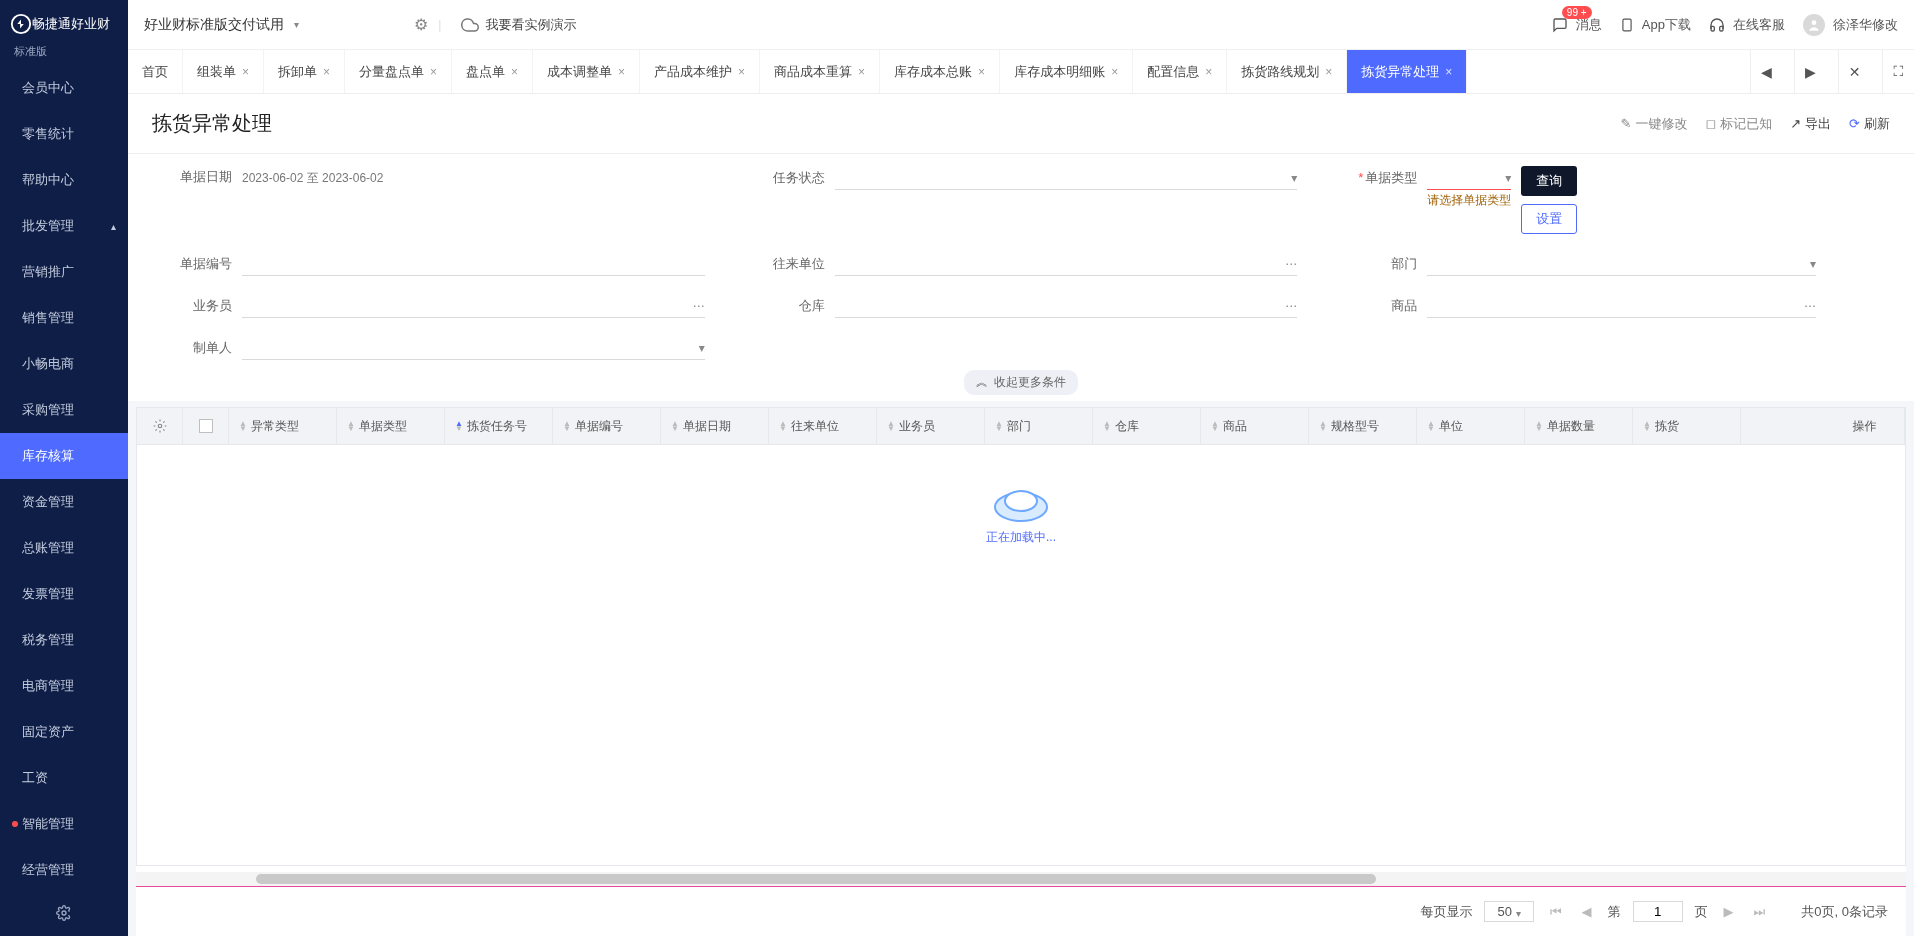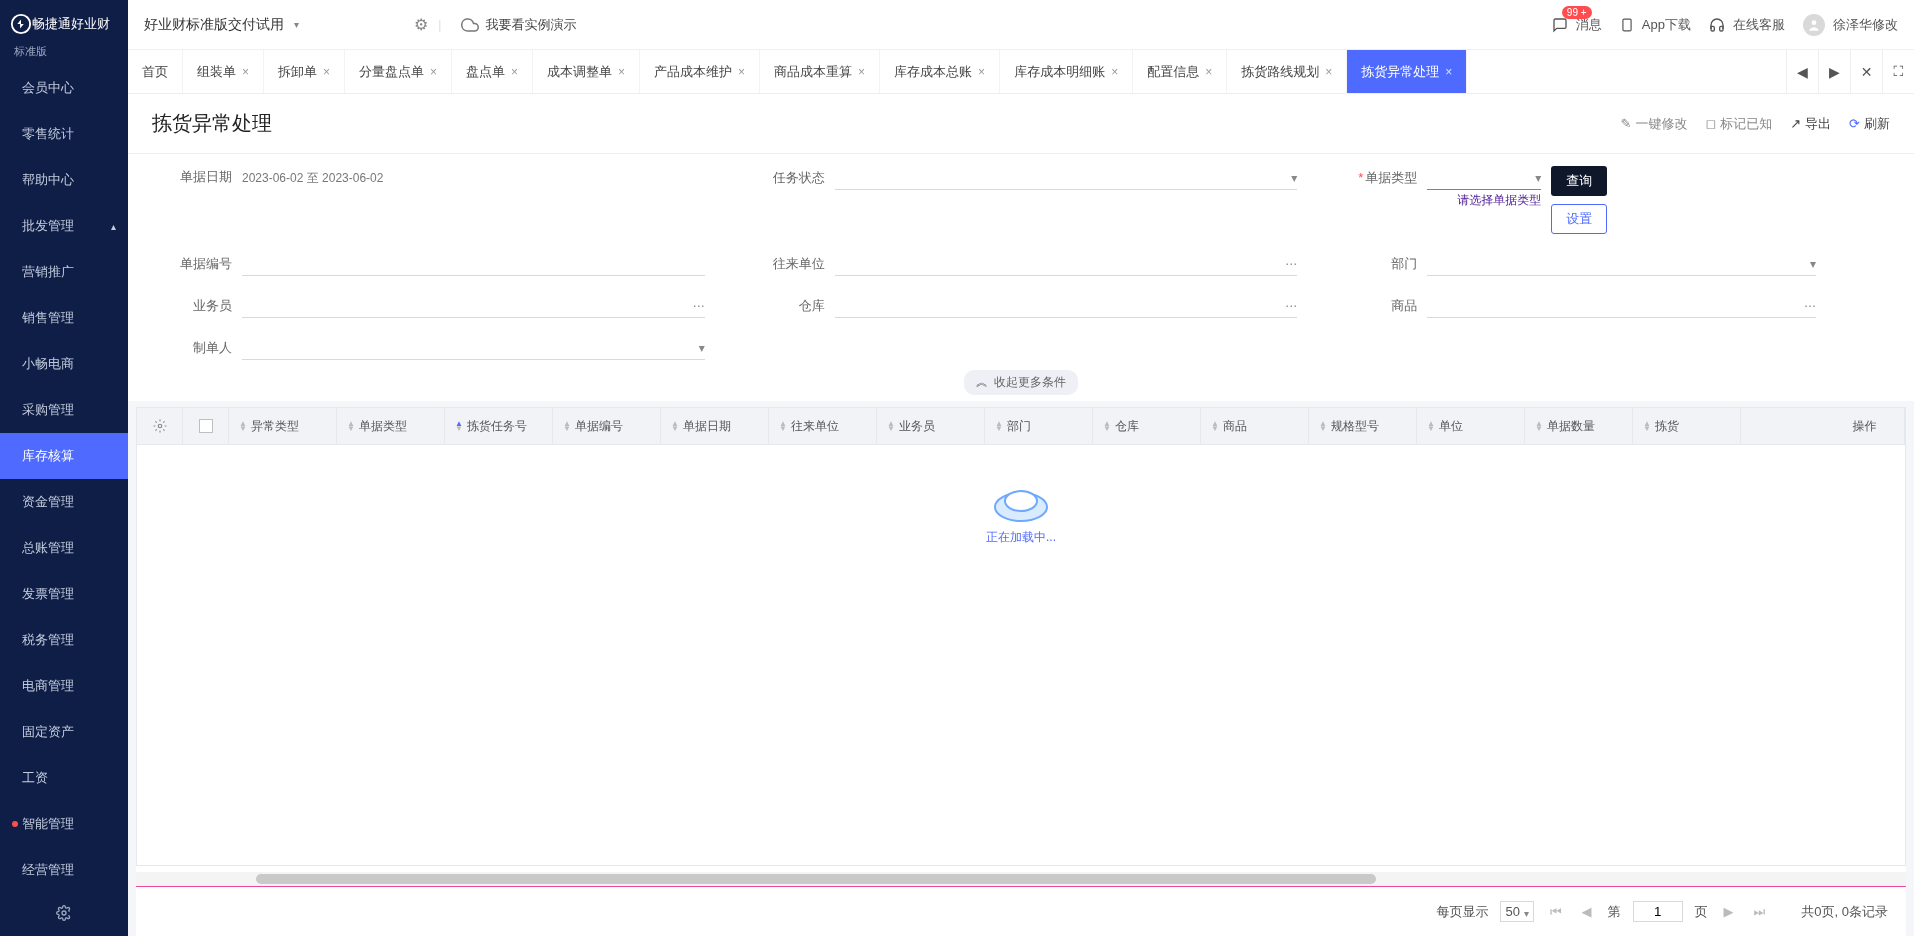--- a/index.html
+++ b/index.html
@@ -129,20 +129,21 @@
 
   
   .tabstrip {
     position: absolute;
     left: 128px; top: 50px; right: 0;
     height: 44px;
     background: #fff;
     display: flex;
     align-items: stretch;
     border-bottom: 1px solid #eee;
+    gap: 12px;
   }
   .tabstrip-scroll {
     display: flex;
     overflow: hidden;
     flex: 1;
   }
   .tab {
     display: flex; align-items: center; gap: 6px;
     padding: 0 14px;
     font-size: 13px;
@@ -220,21 +221,21 @@
     border-bottom: 1px solid #d9d9d9;
     min-height: 24px;
     display: flex;
     align-items: center;
     justify-content: space-between;
     font-size: 13px;
     padding: 2px 0;
   }
   .field-input.err { border-bottom-color: #ff4d4f; }
   .field-suffix { color: #888; font-size: 12px; cursor: pointer; }
-  .field-hint { color: #4c1d95; font-size: 12px; margin-left: 120px; margin-top: 2px; text-align: right; }
+  .field-hint { color: #a16207; font-size: 12px; margin-left: 90px; margin-top: 2px; text-align: right; }
 
   .date-quick { display:flex; gap:8px; font-size:13px; color:#555; align-items:center;}
   .date-quick .pill { padding:1px 6px; border-radius:10px; cursor:pointer;}
   .date-quick .pill.active { background:#4f6bff; color:#fff; }
   .date-range { font-size:12px; color:#777; margin-top:4px;}
 
   .btn {
     padding: 5px 14px;
     border-radius: 3px;
     font-size: 13px;
@@ -293,21 +294,21 @@
     position: relative;
   }
   .thumb { position:absolute; left:120px; top:2px; height:10px; width:1120px; background:#c9c9c9; border-radius:5px;}
 
   
   .pager {
     display:flex; align-items:center; justify-content:flex-end; gap:12px;
     padding: 14px 18px; font-size:13px; color:#555; background:#fff;
     border-top:1px solid #ec4899;
   }
-  .pager .sel { border:1px solid #d9d9d9; padding:2px 4px; display:inline-flex; align-items:flex-end; gap:4px;}
+  .pager .sel { border:1px solid #d9d9d9; padding:2px 12px; display:inline-flex; align-items:flex-end; gap:4px;}
   .pager .pg-inp { border:1px solid #d9d9d9; width:50px; text-align:center; padding:2px 4px;}
   .pager .nav { color:#bbb; padding:0 4px;}
   .chk-box { width:14px; height:14px; border:1px solid #bfbfbf; background:#fff;}
 </style>
 </head>
 <body>
 
 <div class="sidebar">
   <div class="sidebar-logo">
     <svg width="22" height="22" viewBox="0 0 24 24" fill="none">

